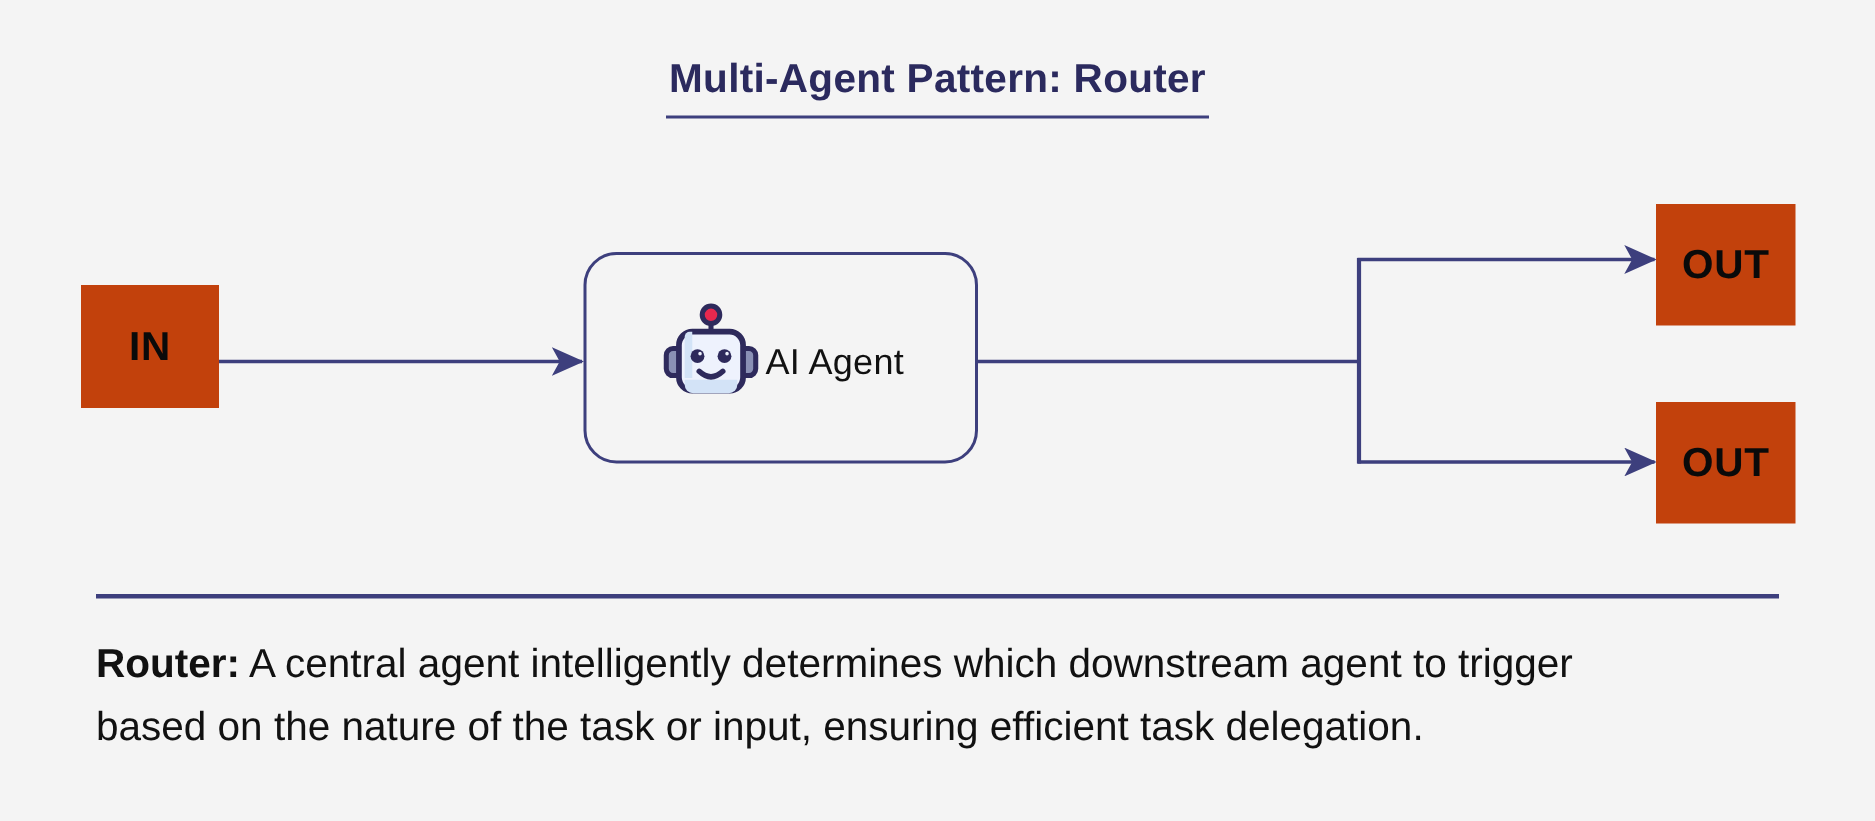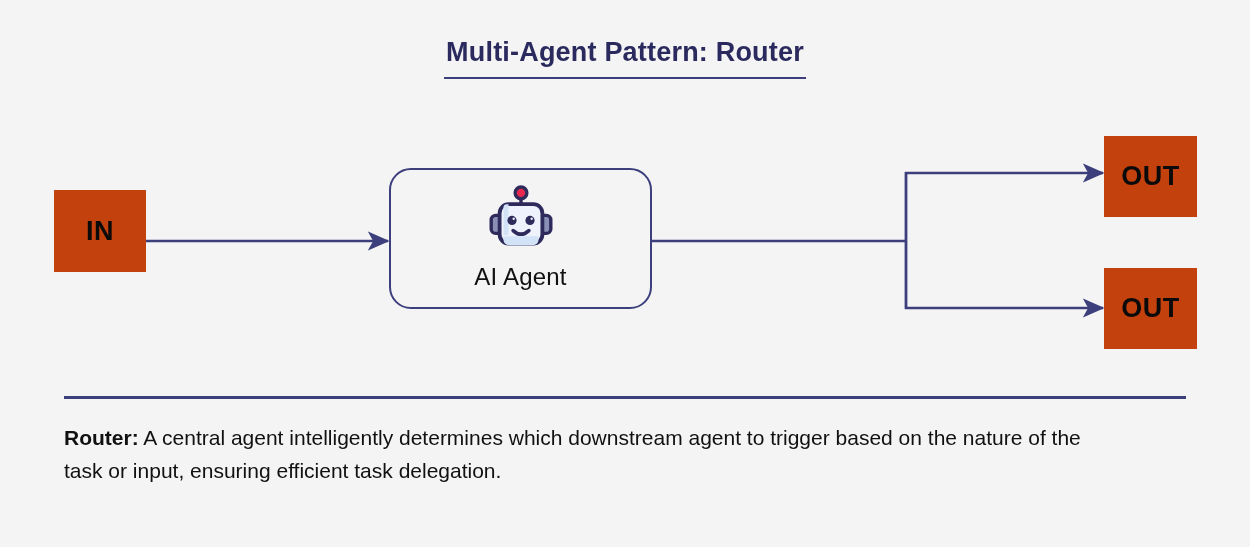--- a/index.html
+++ b/index.html
@@ -69,21 +69,21 @@
     position: absolute;
     left: 389px;
     top: 168px;
     width: 263px;
     height: 141px;
     border: 2px solid #3d3f7d;
     border-radius: 22px;
     background: transparent;
     box-sizing: border-box;
     display: flex;
-    flex-direction: column;
+    flex-direction: row;
     align-items: center;
     justify-content: center;
   }
   #agent-icon {
     width: 72px;
     height: 72px;
     margin-top: -2px;
   }
   #agent-label {
     font-size: 24px;
@@ -99,21 +99,21 @@
     top: 396px;
     width: 1122px;
     height: 3px;
     background: #3d3f7d;
   }
   #description {
     position: absolute;
     left: 64px;
     top: 422px;
     width: 1060px;
-    font-size: 21px;
+    font-size: 27px;
     line-height: 1.55;
     color: #111111;
   }
   #description b { font-weight: bold; }
 </style>
 </head>
 <body>
 
 <div id="canvas">
 

